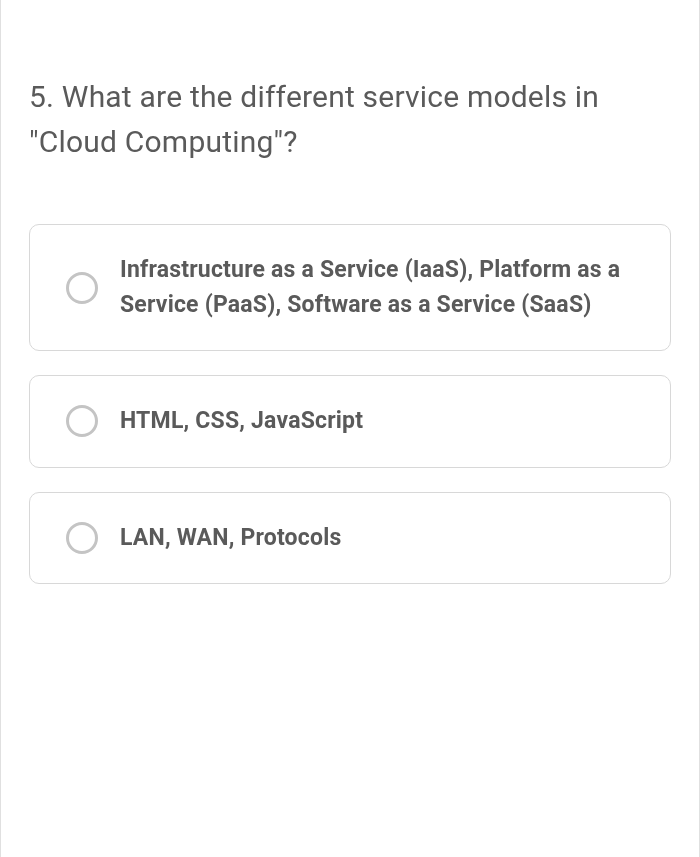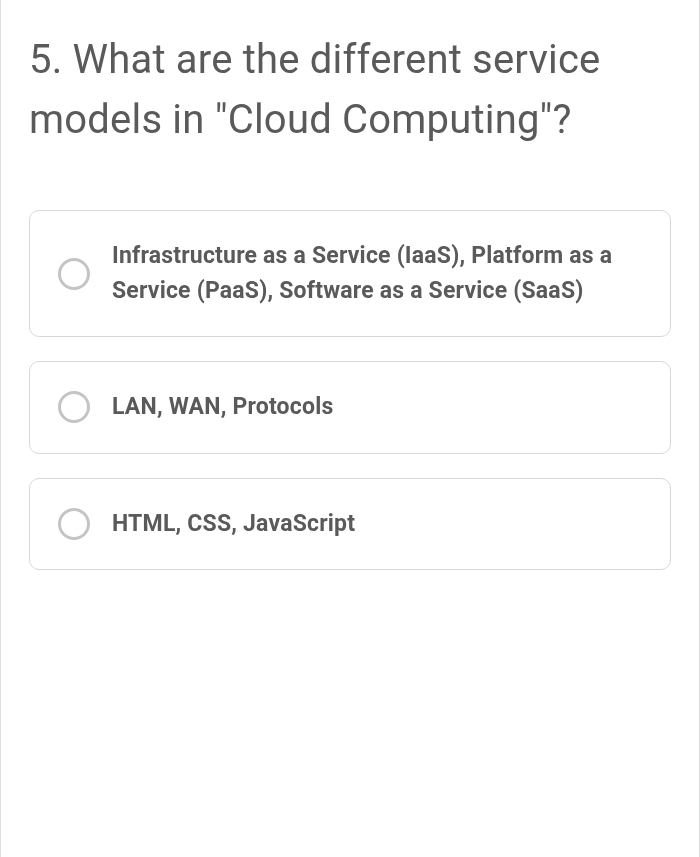--- a/index.html
+++ b/index.html
@@ -10,36 +10,37 @@
     body {
       font-family: -apple-system, BlinkMacSystemFont, 'Segoe UI', Roboto, Helvetica, Arial, sans-serif;
       background: #ffffff;
       width: 700px;
       height: 857px;
       padding: 30px 28px;
       border-left: 1px solid #e0e0e0;
       border-right: 1px solid #e0e0e0;
     }
     .question-text {
-      font-size: 40px;
+      font-size: 30px;
       font-weight: 400;
       color: #5a5a5a;
       line-height: 1.5;
       margin-bottom: 60px;
       letter-spacing: 0.2px;
+      margin-top: 44px;
     }
     .options-container {
       display: flex;
       flex-direction: column;
       gap: 24px;
     }
     .option-card {
       border: 1px solid #d8d8d8;
       border-radius: 10px;
-      padding: 28px 28px;
+      padding: 28px 36px;
       display: flex;
       align-items: center;
       gap: 22px;
       cursor: pointer;
     }
     .radio-circle {
       width: 32px;
       height: 32px;
       min-width: 32px;
       border: 3px solid #c4c4c4;
@@ -62,22 +63,22 @@
 
 <div class="options-container">
 
   <div class="option-card">
     <div class="radio-circle"></div>
     <div class="option-label">Infrastructure as a Service (IaaS), Platform as a Service (PaaS), Software as a Service (SaaS)</div>
   </div>
 
   <div class="option-card">
     <div class="radio-circle"></div>
-    <div class="option-label">LAN, WAN, Protocols</div>
+    <div class="option-label">HTML, CSS, JavaScript</div>
   </div>
 
   <div class="option-card">
     <div class="radio-circle"></div>
-    <div class="option-label">HTML, CSS, JavaScript</div>
+    <div class="option-label">LAN, WAN, Protocols</div>
   </div>
 
 
 </div>
 
 </body></html>

